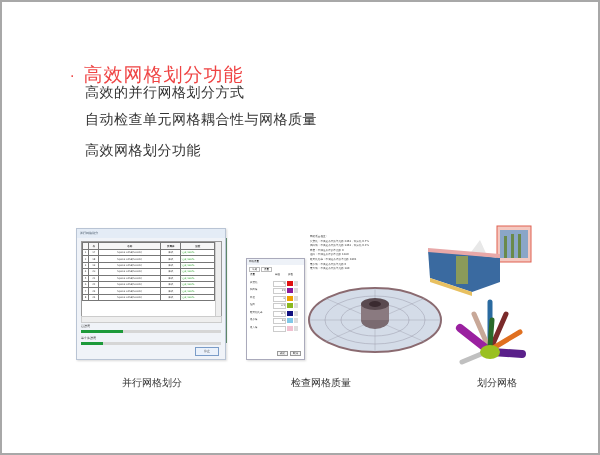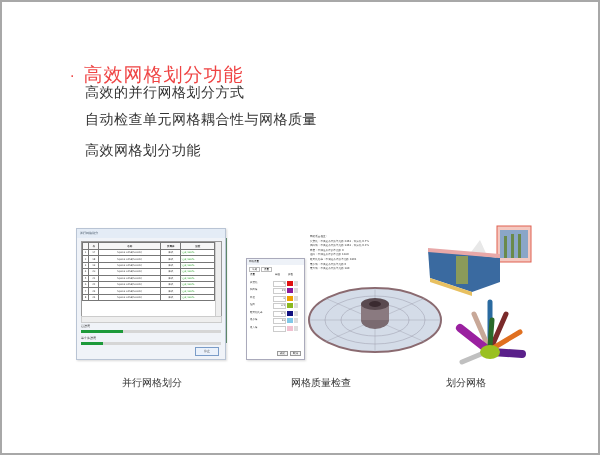--- a/index.html
+++ b/index.html
@@ -236,14 +236,14 @@
     <line x1="70" y1="128" x2="100" y2="110" stroke="#e07020"></line>
     <line x1="68" y1="128" x2="40" y2="106" stroke="#9a20a0" stroke-width="8"></line>
     <line x1="72" y1="130" x2="102" y2="132" stroke="#5a208a" stroke-width="8"></line>
     <line x1="66" y1="130" x2="42" y2="140" stroke="#c0c0c0"></line>
     <line x1="70" y1="124" x2="72" y2="98" stroke="#2a6a2a"></line>
   </g>
   <ellipse cx="70" cy="130" rx="10" ry="7" fill="#9ac020"></ellipse>
 </svg>
 
 <div class="caption" style="left:122px">并行网格划分</div>
-<div class="caption" style="left:291px">网格质量检查</div>
-<div class="caption" style="left:446px">划分网格</div>
+<div class="caption" style="left:291px">检查网格质量</div>
+<div class="caption" style="left:477px">划分网格</div>
 
 </body></html>

